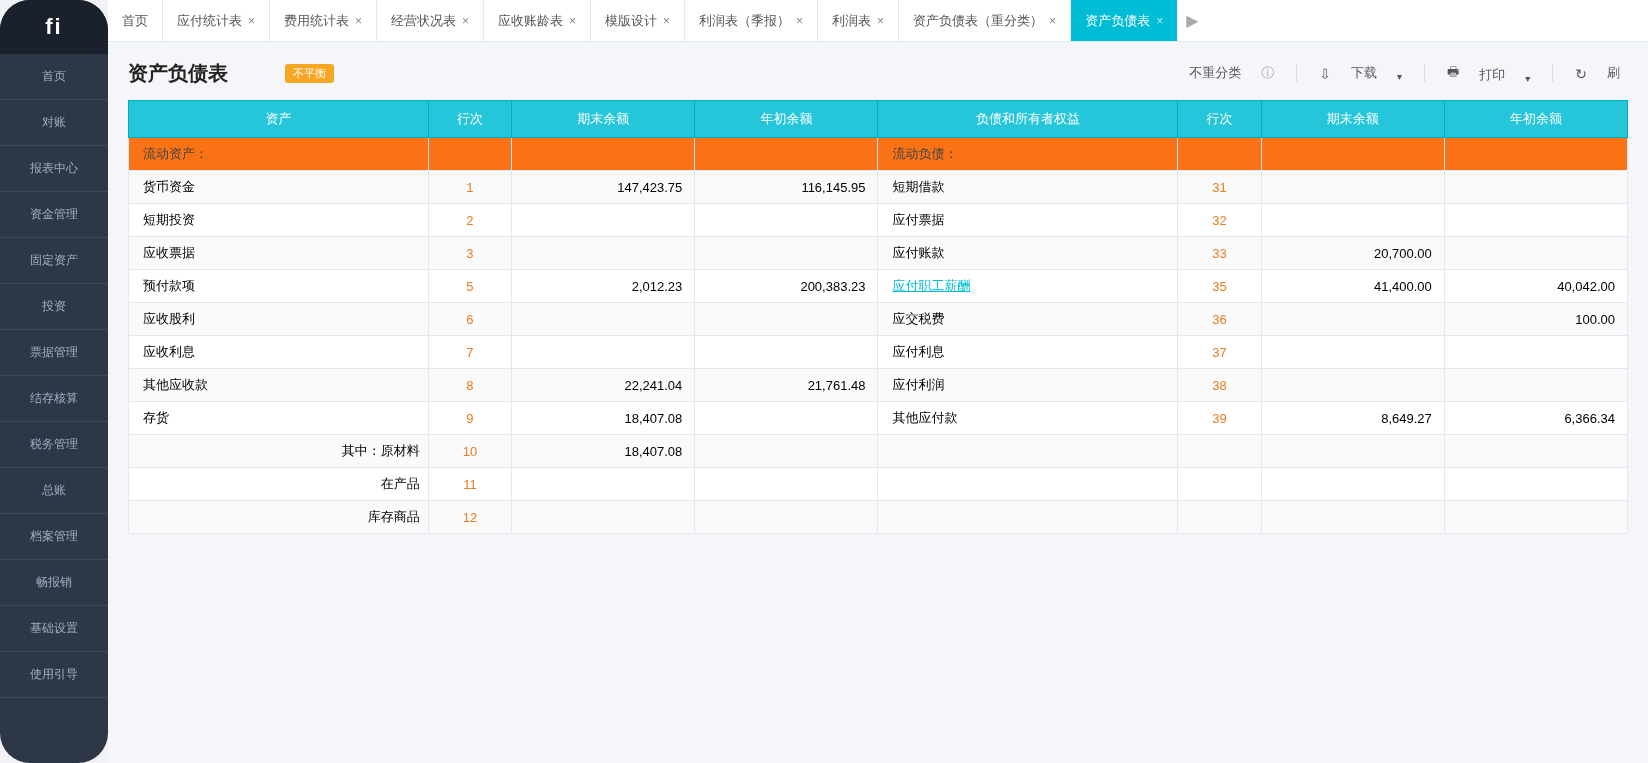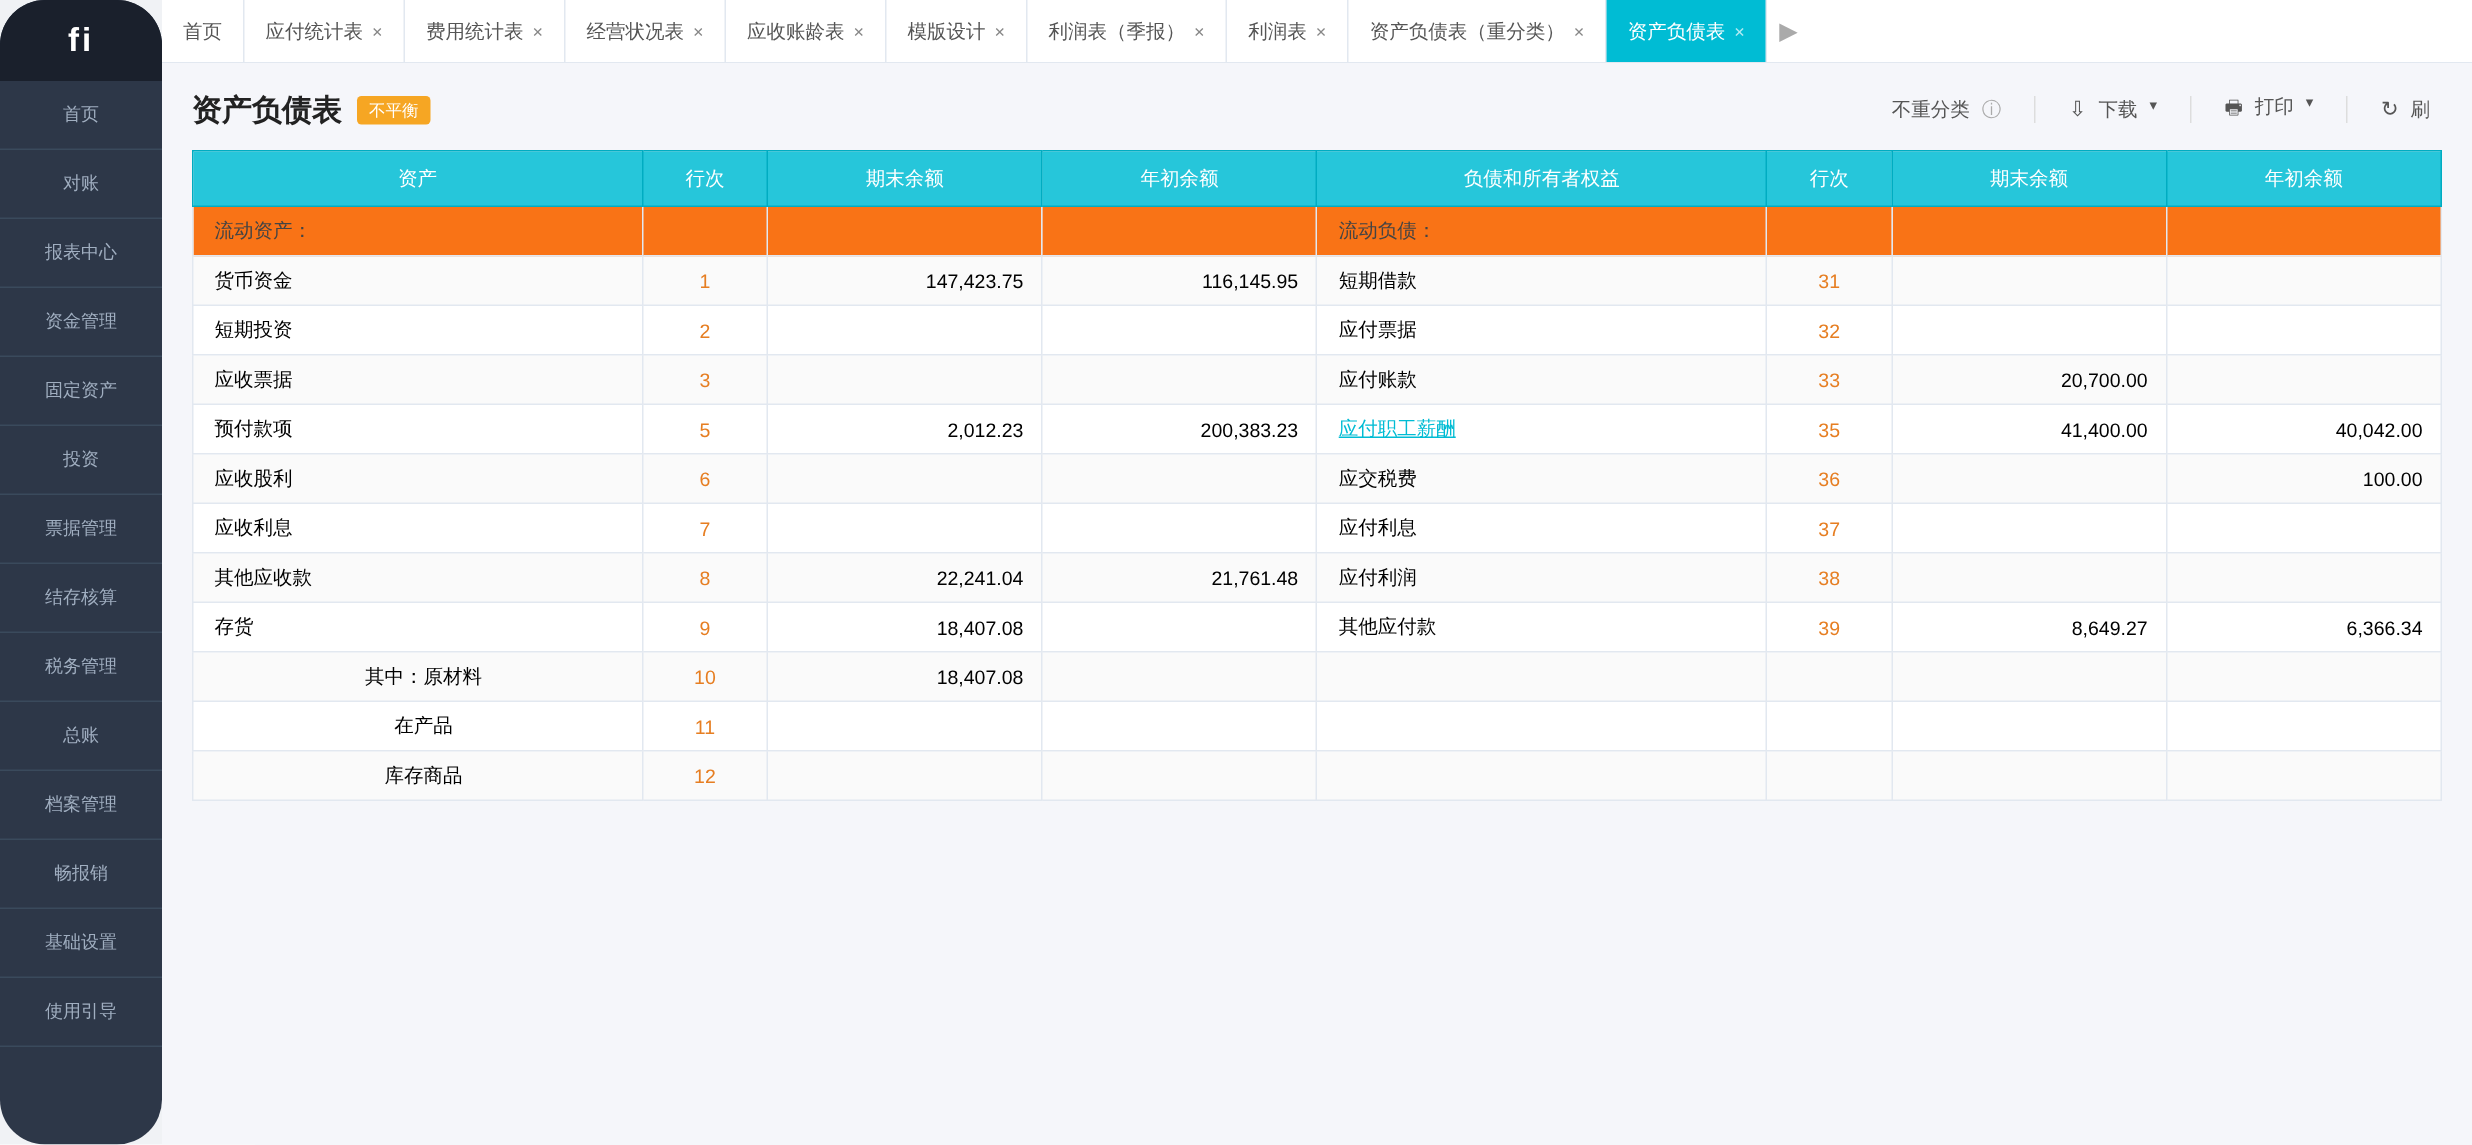--- a/index.html
+++ b/index.html
@@ -105,32 +105,33 @@
       font-weight: bold;
       color: #222;
     }
     .badge-unbalanced {
       background: #f6a623;
       color: #fff;
       font-size: 11px;
       padding: 2px 8px;
       border-radius: 3px;
       font-weight: 500;
+      margin-left: 47px;
     }
     .page-actions {
       display: flex;
       align-items: center;
       gap: 14px;
       font-size: 13px;
       color: #555;
     }
     .page-actions .action-btn {
       display: flex;
-      align-items: flex-start;
-      gap: 8px;
+      align-items: flex-end;
+      gap: 20px;
       cursor: pointer;
       padding: 4px 8px;
       border-radius: 3px;
     }
 
     
     .report-table {
       width: 100%;
       border-collapse: collapse;
       background: #fff;
@@ -150,21 +151,21 @@
     .report-table tbody tr:nth-child(odd) { background: #fff; }
     .report-table tbody tr:nth-child(even) { background: #fafafa; }
     .report-table tbody tr.section-header { background: #f97316; }
     .report-table tbody td {
       padding: 7px 8px;
       border: 1px solid #e2e8f0;
       text-align: center;
       white-space: nowrap;
     }
     .report-table tbody td.text-left { text-align: left; padding-left: 14px; }
-    .report-table tbody td.text-left-indent { text-align: center; padding-left: 16px; }
+    .report-table tbody td.text-left-indent { text-align: right; padding-left: 16px; }
     .report-table tbody td.number { text-align: right; padding-right: 12px; }
     .report-table tbody td.row-num { color: #e67e22; text-align: center; }
     .section-label { color: #444; font-weight: 500; }
 
     .divider { width: 1px; height: 18px; background: #ddd; }
   </style>
 </head>
 <body>
 
 <div class="sidebar">

